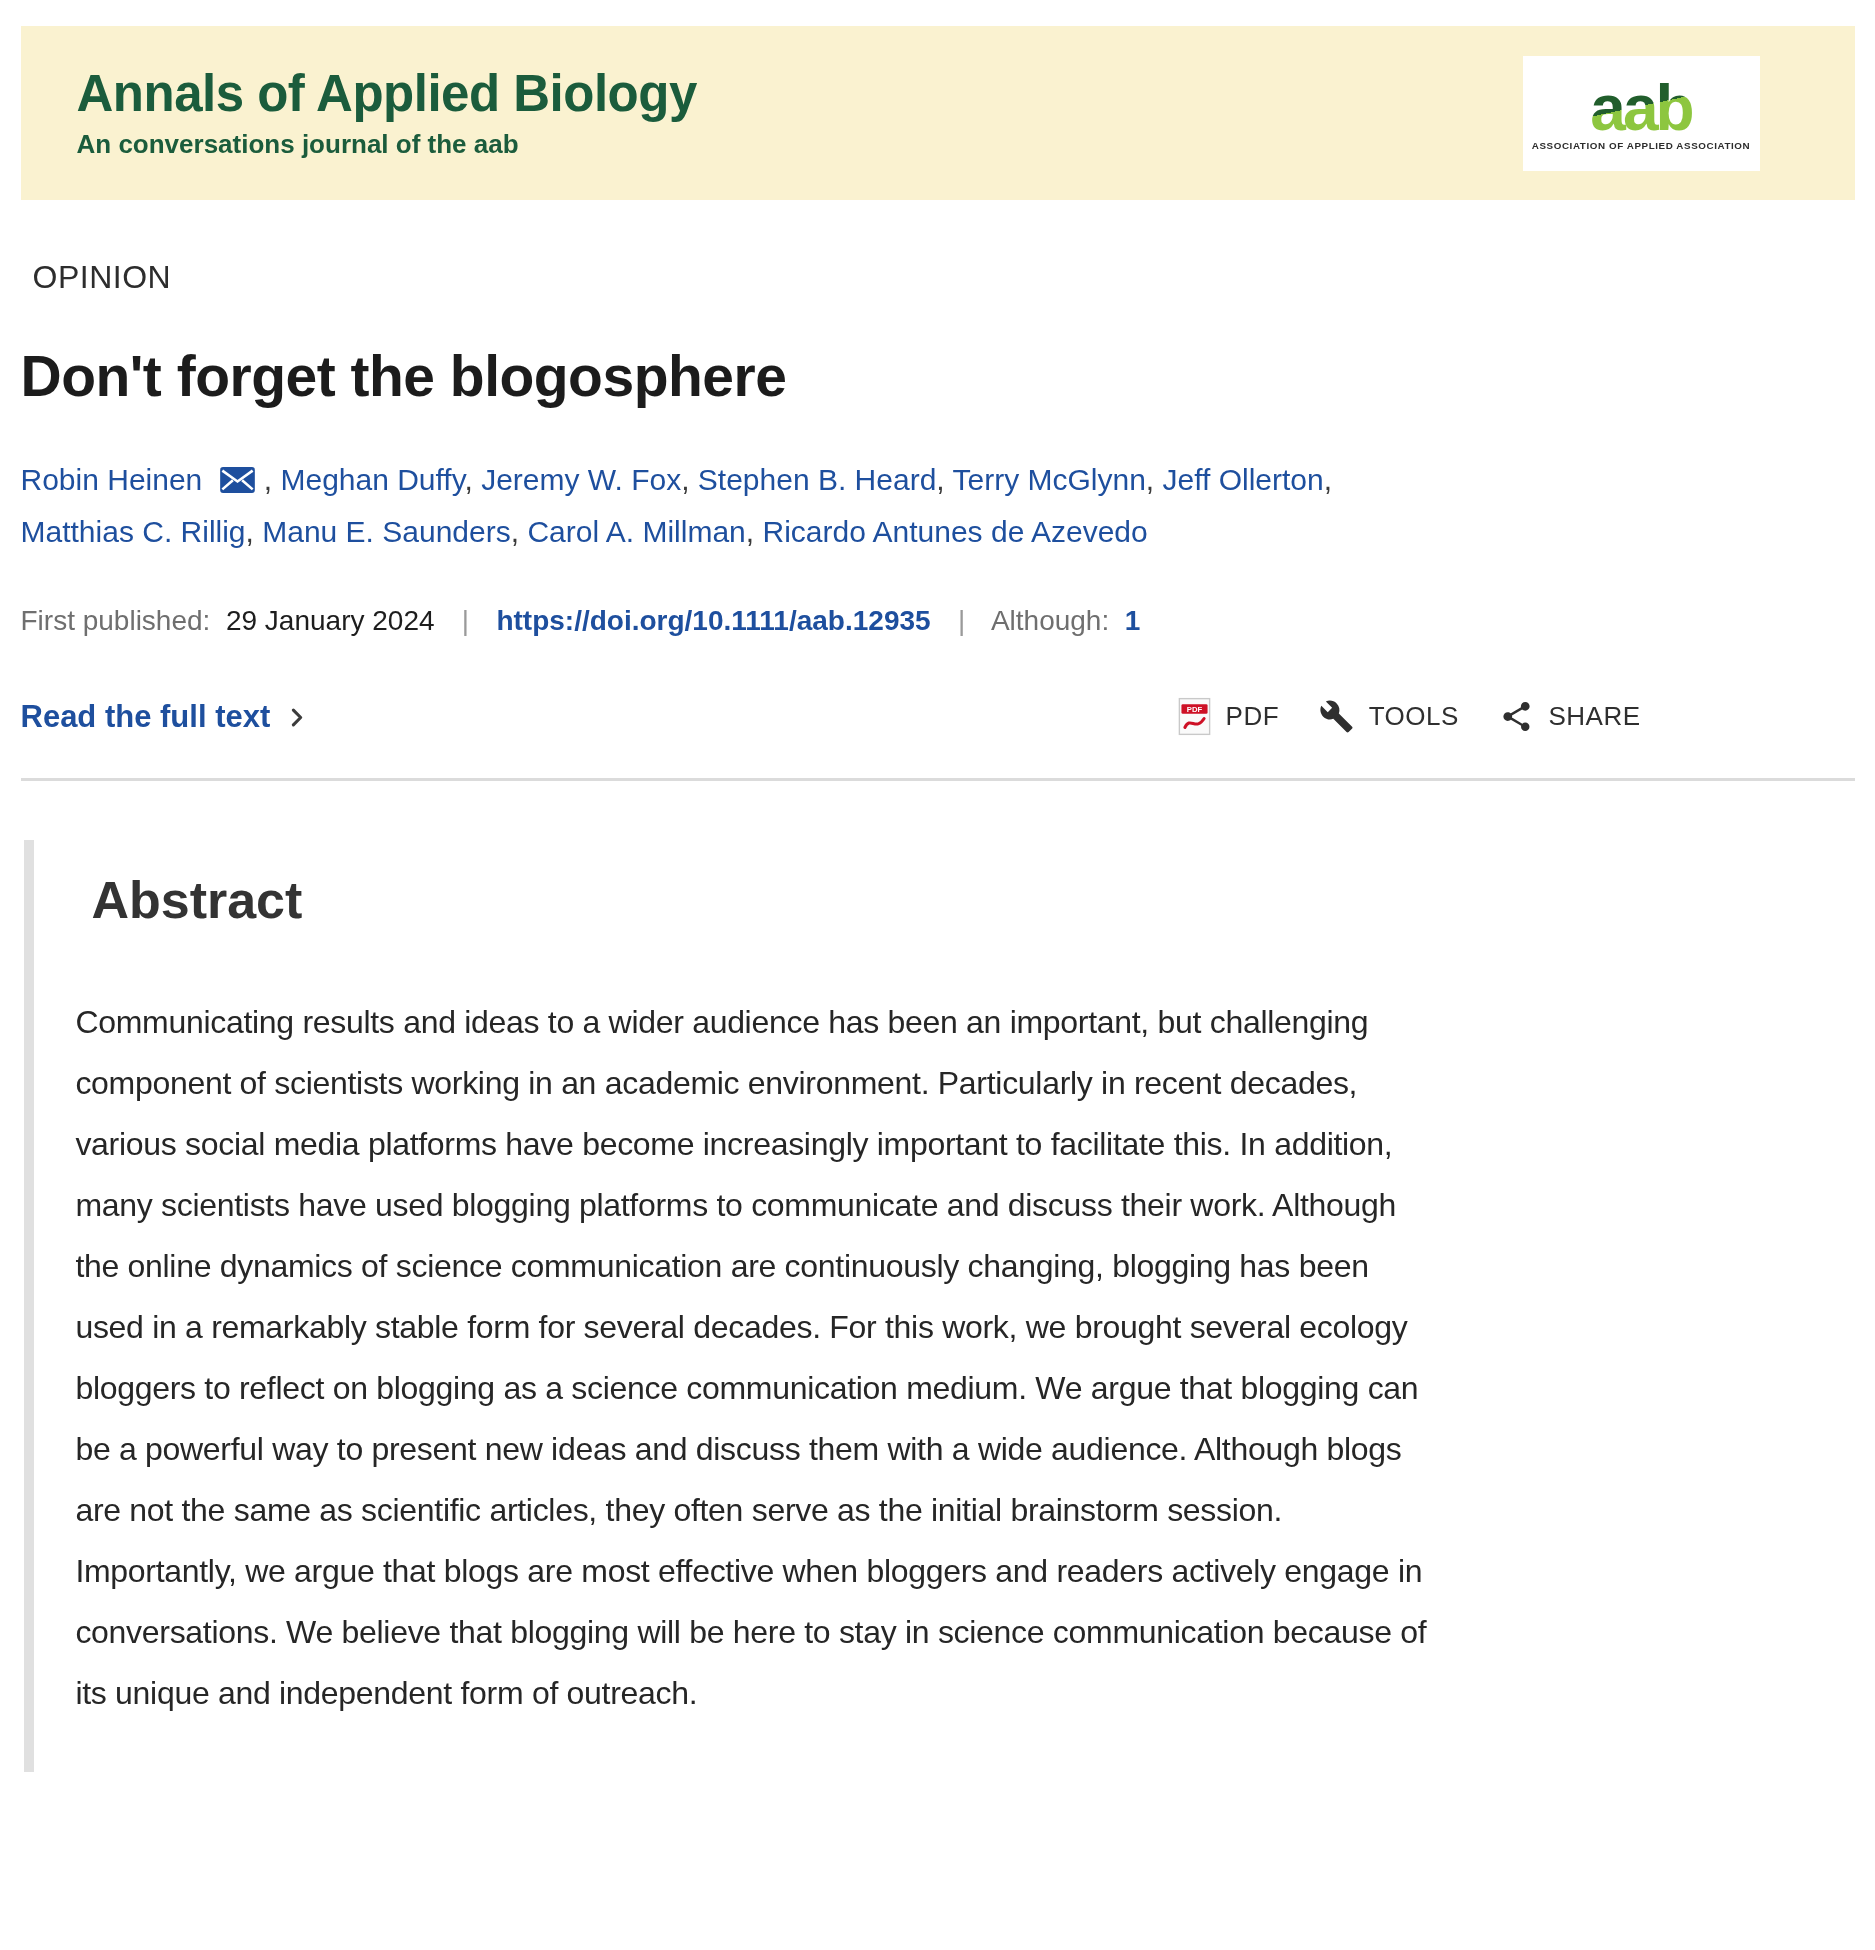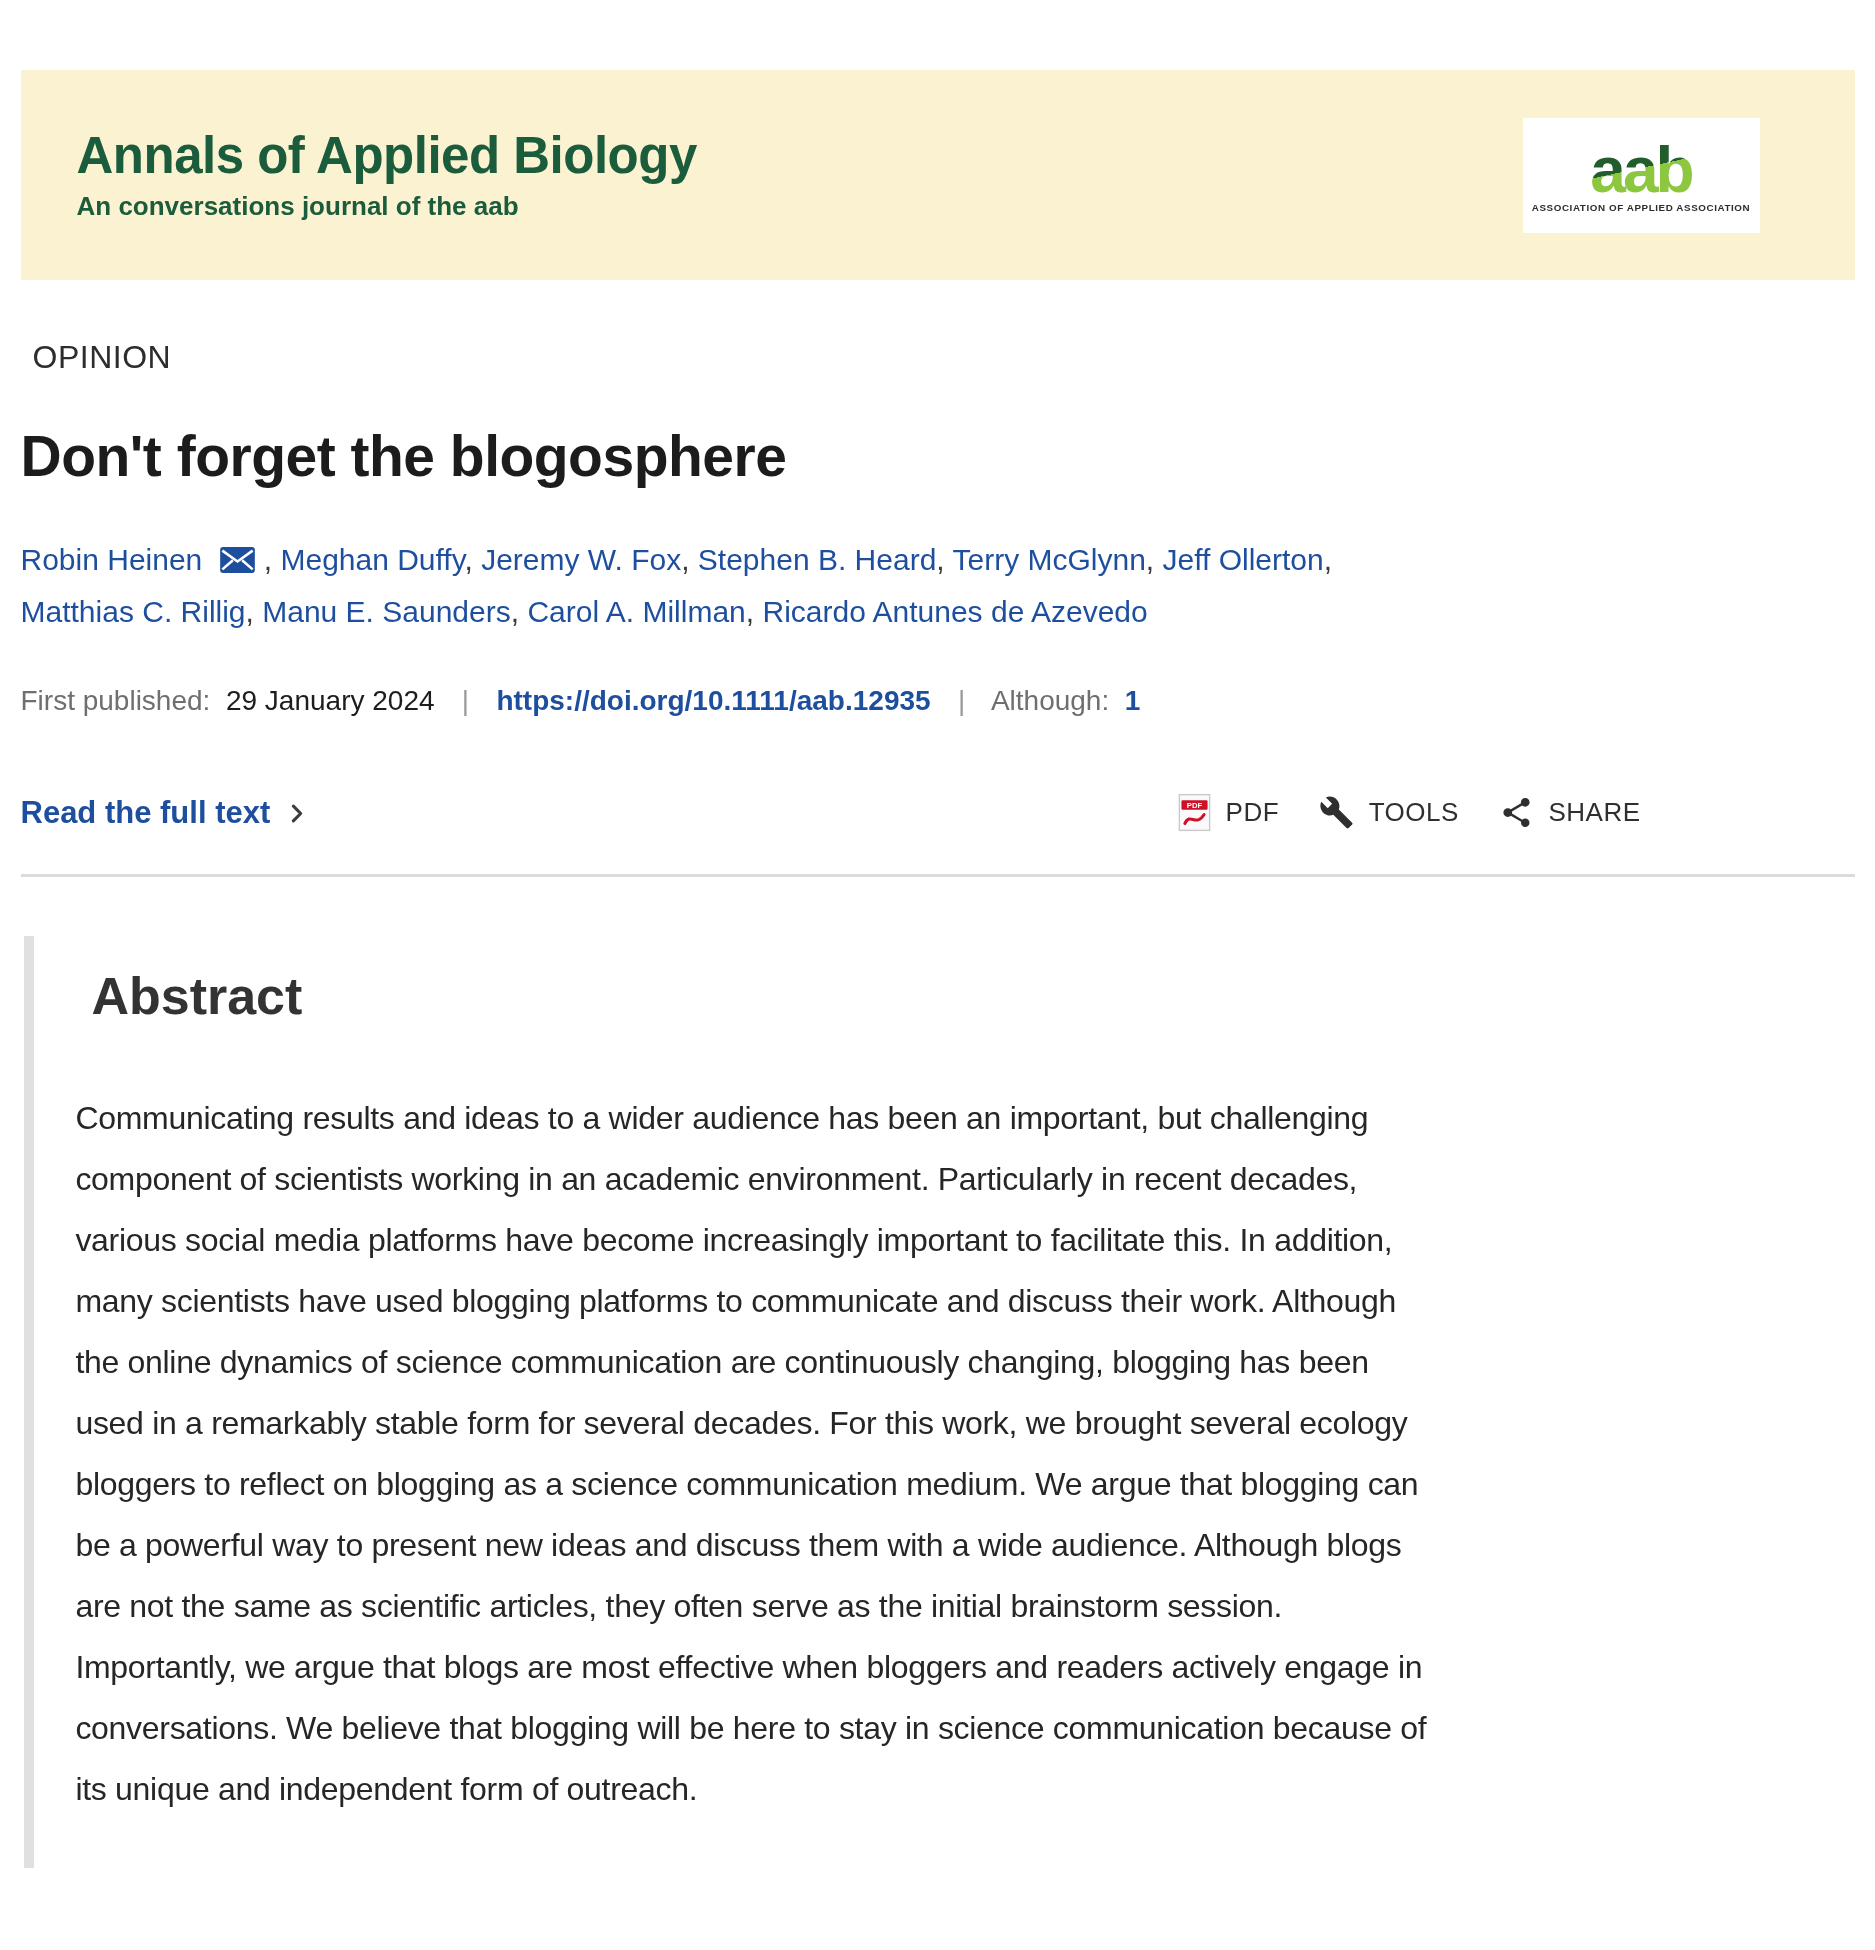--- a/index.html
+++ b/index.html
@@ -13,24 +13,23 @@
   *{box-sizing:border-box;}
   html,body{margin:0;padding:0;}
   body{
     width:1875px;height:1950px;overflow:hidden;background:#ffffff;
     font-family:"Liberation Sans","DejaVu Sans",sans-serif;color:#262626;
   }
   .page{padding:26px 20.5px 0 20.5px;}
 
   
   .banner{
-    height:210px;background:var(--banner-bg);
+    height:174px;background:var(--banner-bg);
     display:flex;align-items:center;justify-content:space-between;
     padding:0 95px 0 56px;
-    margin-top:44px;
   }
   .journal-title{
     color:var(--journal-green);font-size:51px;font-weight:700;
     line-height:57px;letter-spacing:-0.5px;margin:0;
   }
   .journal-subtitle{
     color:var(--journal-green);font-size:26px;font-weight:600;
     line-height:33px;margin-top:5.9px;
   }
   .journal-subtitle b{font-weight:800;}
@@ -65,21 +64,21 @@
   .envelope{display:inline-block;width:35px;height:26px;vertical-align:-2.9px;margin-left:9.8px;cursor:pointer;}
 
   .pubinfo{margin-top:43px;font-size:28px;line-height:39px;color:#6f6f6f;}
   .pubinfo .date{color:#1d1d1d;}
   .pubinfo .vsep{color:#9a9a9a;margin:0 19.5px;font-weight:300;}
   .doi-link{color:var(--link-blue);font-weight:700;text-decoration:none;cursor:pointer;}
   .citations-count{color:var(--link-blue);font-weight:700;}
 
   
   .actions-row{
-    margin-top:72px;display:flex;align-items:center;justify-content:space-between;
+    margin-top:56px;display:flex;align-items:center;justify-content:space-between;
   }
   .read-full{
     display:flex;align-items:center;gap:13.7px;text-decoration:none;cursor:pointer;
   }
   .read-full .rf-label{color:var(--link-blue);font-size:31px;font-weight:700;}
   .chevron{width:25px;height:25px;margin-top:2.9px;}
   .actions-right{display:flex;align-items:center;gap:40px;margin-right:214px;}
   .action-item{display:flex;align-items:center;gap:14.6px;cursor:pointer;}
   .action-label{font-size:26px;color:#2f2f2f;letter-spacing:0.5px;}
   .icon-pdf{width:33px;height:41px;}

